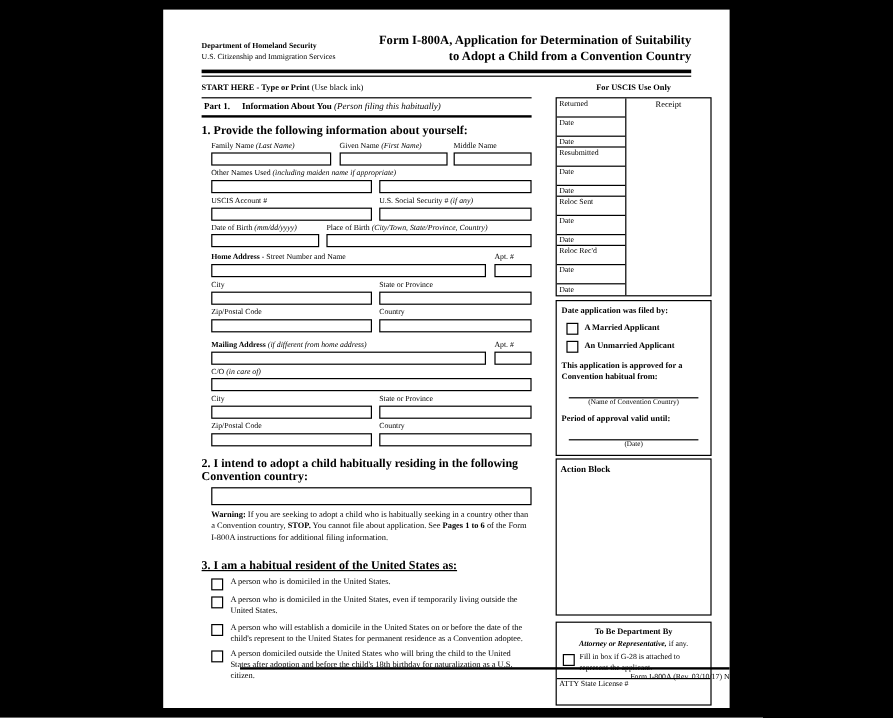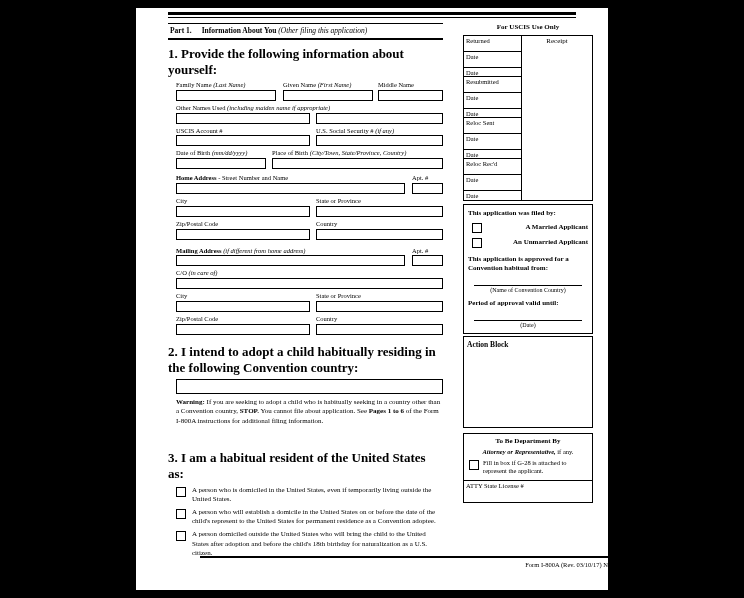--- a/index.html
+++ b/index.html
@@ -21,21 +21,21 @@
   .rightcol{width:130px;flex:none;margin-left:20px;}
 
   .starthere{font-size:7px;height:12px;}
   .starthere .b{font-weight:bold;}
   .part1bar{border-top:1px solid #000;border-bottom:2.5px solid #000;
             font-size:7.5px;padding:2px 0 3px 2px;}
   .part1bar .num{font-weight:bold;margin-right:10px;}
   .part1bar .t{font-weight:bold;}
   .part1bar .i{font-style:italic;}
 
-  .qhead{font-size:13px;font-weight:bold;margin-top:6px;}
+  .qhead{font-size:10px;font-weight:bold;margin-top:6px;}
   .ind{padding-left:8px;}
   .lrow{display:flex;font-size:6.5px;margin-top:3px;margin-bottom:1px;line-height:1.2;}
   .irow{display:flex;}
   .inp{border:1px solid #000;height:11px;background:#fff;box-sizing:border-box;}
   .it{font-style:italic;}
   .bd{font-weight:bold;text-align:center;}
 
   .w107{width:107px;flex:none;} .w95{width:95px;flex:none;} .w65{width:65px;flex:none;}
   .w100{width:100px;flex:none;} .w90{width:90px;flex:none;}
   .w140{width:140px;flex:none;} .w134{width:134px;flex:none;} .w127{width:127px;flex:none;}
@@ -58,55 +58,68 @@
   .ucells{width:57px;flex:none;border-right:1px solid #000;}
   .ucell{font-size:6.5px;padding:1px 0 0 2px;box-sizing:border-box;}
   .uc-label{height:16px;border-bottom:1px solid #000;}
   .uc-d1{height:16px;border-bottom:1px solid #000;}
   .uc-d2{height:9px;border-bottom:1.5px solid #000;}
   .uc-last{border-bottom:none;}
   .ureceipt{flex:1;font-size:7px;text-align:center;padding-top:1px;font-family:Liberation Serif, serif;}
 
   .filedbox{border:1.5px solid #000;margin-top:3px;padding:4px 4px 5px;font-size:7px;}
   .filedbox .title{font-weight:bold;line-height:1.25;}
-  .fopt{display:flex;margin-top:5px;padding-left:4px;font-weight:bold;justify-content:space-between;}
+  .fopt{display:flex;margin-top:5px;padding-left:4px;font-weight:bold;}
   .fopt .cb{margin-right:5px;margin-top:0;}
   .approved{font-weight:bold;margin-top:7px;line-height:1.3;}
   .sigline{border-top:1px solid #000;margin:12px 6px 0;}
   .cap{text-align:center;font-size:6px;margin-top:1px;}
 
-  .actionbox{border:1.5px solid #000;margin-top:2px;height:92px;
+  .actionbox{border:1.5px solid #000;margin-top:2px;height:131px;
              font-size:7.5px;font-weight:bold;padding:3px 0 0 3px;box-sizing:border-box;}
 
   .tbcbox{border:1.5px solid #000;margin-top:5px;font-size:6.5px;}
   .tbc-title{text-align:center;font-weight:bold;font-size:7px;margin-top:3px;}
   .tbc-sub{text-align:center;margin-top:3px;}
   .tbc-sub .bi{font-weight:bold;font-style:italic;}
   .tbc-opt{display:flex;margin:4px 3px 0 5px;line-height:1.3;}
   .tbc-opt .cb{margin-right:4px;}
   .atty{border-top:1px solid #000;margin-top:4px;padding:1px 0 13px 2px;}
 
   .footer{position:absolute;left:32px;top:548px;width:408px;}
   .footer .rule{height:2px;background:#000;}
   .footer .txt{font-size:6.5px;text-align:right;margin-top:3px;}
 </style>
 </head>
 <body>
 
 <div class="page">
   <div class="content">
 
+    <div class="hdr">
+      <div class="dept">
+        <div class="b">Department of Homeland Security</div>
+        <div>U.S. Citizenship and Immigration Services</div>
+      </div>
+      <div class="ftitle">
+        <div>Form I-800A, Application for Determination of Suitability</div>
+        <div>to Adopt a Child from a Convention Country</div>
+      </div>
+    </div>
     <div class="rule-thick"></div>
     <div class="rule-thin"></div>
 
     <div class="cols">
 
       <div class="leftcol">
+        <div class="starthere">
+          <span class="b">START HERE - Type or Print</span><span> (Use black ink)</span>
+        </div>
         <div class="part1bar">
-          <span class="num">Part 1.</span><span class="t">Information About You</span><span class="i"> (Other filing this application)</span>
+          <span class="num">Part 1.</span><span class="t">Information About You</span><span class="i"> (Person filing this habitually)</span>
         </div>
 
         <div class="qhead">1. Provide the following information about yourself:</div>
         <div class="ind">
           <div class="lrow">
             <div class="w107"><span>Family Name </span><span class="it">(Last Name)</span></div>
             <div class="w95"><span>Given Name </span><span class="it">(First Name)</span></div>
             <div class="w65">Middle Name</div>
           </div>
           <div class="irow">
@@ -204,22 +217,26 @@
         </div>
 
         <div class="qhead" style="margin-top:9px;">2. I intend to adopt a child habitually residing in the following Convention country:</div>
         <div class="ind">
           <div class="q2inp"></div>
           <div class="warn">
             <span class="bd">Warning:</span><span> If you are seeking to adopt a child who is habitually seeking in a country other than a Convention country, </span><span class="bd">STOP.</span><span> You cannot file about application. See </span><span class="bd">Pages 1 to 6</span><span> of the Form I-800A instructions for additional filing information.</span>
           </div>
         </div>
 
-        <div class="qhead" style="margin-top:24px;">3. I am a habitual resident of the United States as:</div>
+        <div class="qhead" style="margin-top:13px;text-decoration:underline;">3. I am a habitual resident of the United States as:</div>
         <div class="ind">
+          <div class="opt">
+            <div class="cb"></div>
+            <div class="txt">A person who is domiciled in the United States.</div>
+          </div>
           <div class="opt">
             <div class="cb"></div>
             <div class="txt">A person who is domiciled in the United States, even if temporarily living outside the United States.</div>
           </div>
           <div class="opt">
             <div class="cb"></div>
             <div class="txt">A person who will establish a domicile in the United States on or before the date of the child's represent to the United States for permanent residence as a Convention adoptee.</div>
           </div>
           <div class="opt">
             <div class="cb"></div>
@@ -243,21 +260,21 @@
             <div class="ucell uc-d1">Date</div>
             <div class="ucell uc-d2">Date</div>
             <div class="ucell uc-label">Reloc Rec'd</div>
             <div class="ucell uc-d1">Date</div>
             <div class="ucell uc-d2 uc-last">Date</div>
           </div>
           <div class="ureceipt">Receipt</div>
         </div>
 
         <div class="filedbox">
-          <div class="title">This application was filed by:</div>
+          <div class="title">Date application was filed by:</div>
           <div class="fopt">
             <div class="cb"></div>
             <div>A Married Applicant</div>
           </div>
           <div class="fopt">
             <div class="cb"></div>
             <div>An Unmarried Applicant</div>
           </div>
           <div class="approved">
             <div>This application is approved for a</div>

